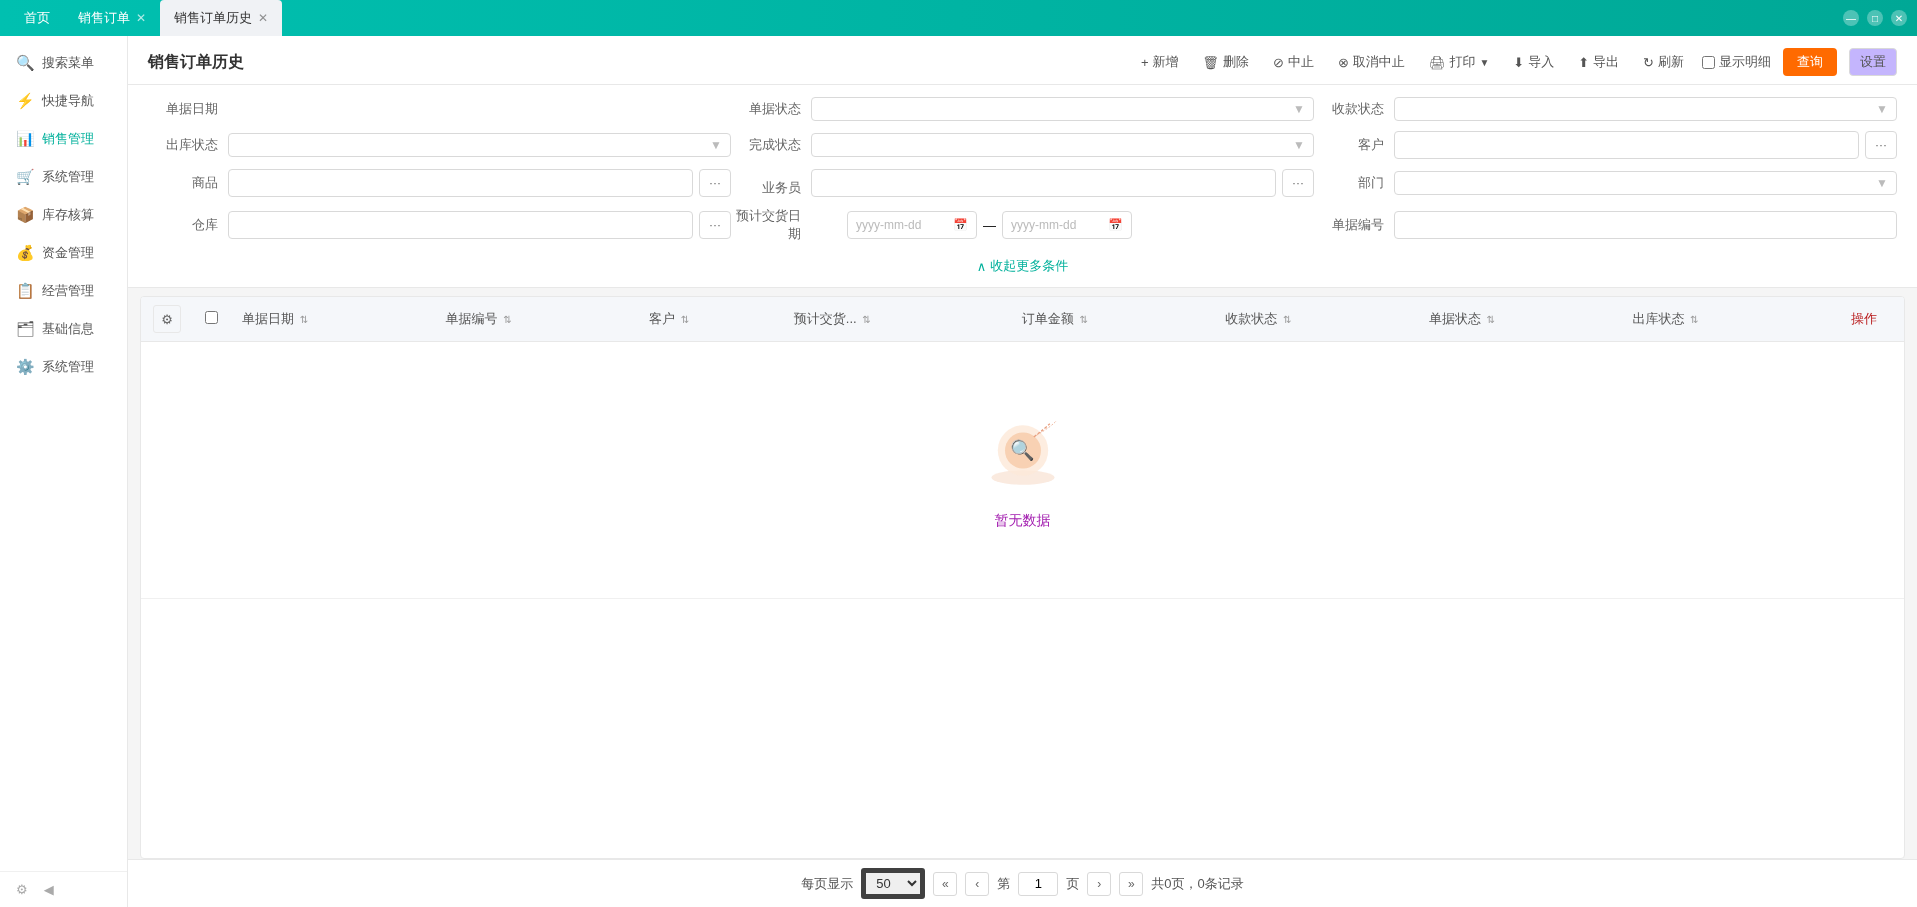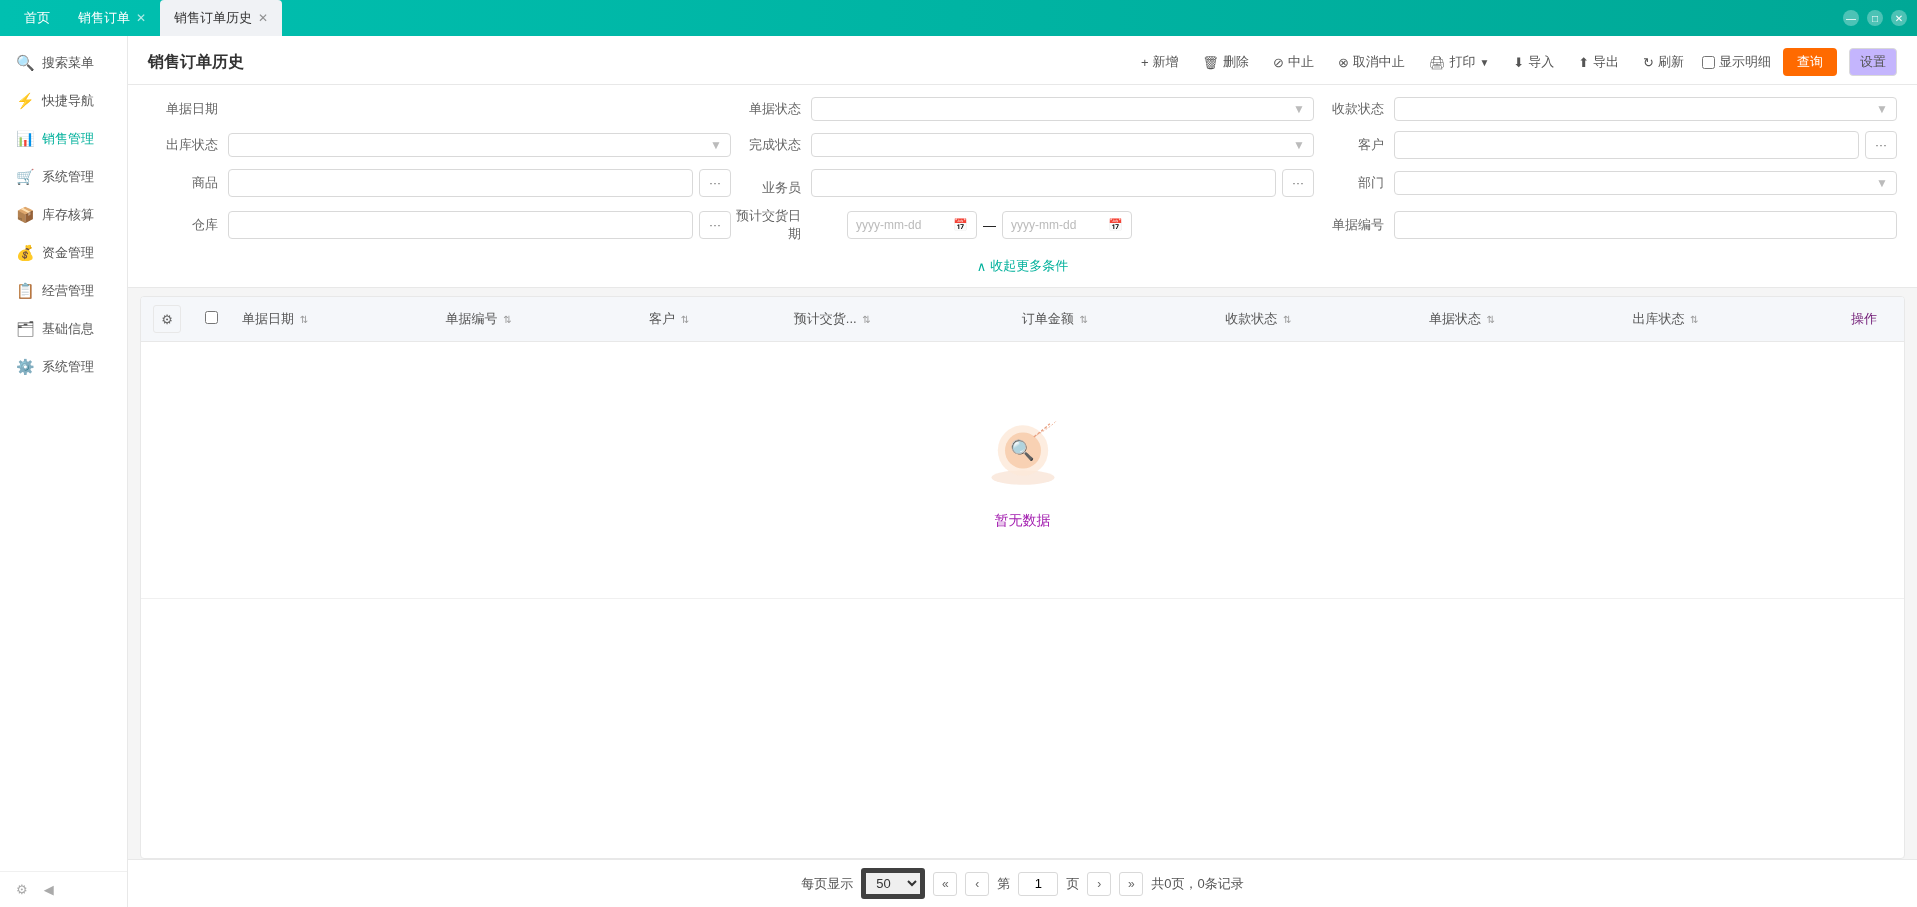--- a/index.html
+++ b/index.html
@@ -274,21 +274,21 @@
       white-space: nowrap;
       font-size: 13px;
     }
     thead th .sort-icon { font-size: 10px; color: #999; margin-left: 2px; }
     tbody td {
       padding: 8px 12px;
       border-bottom: 1px solid #f0f0f0;
       color: #333;
     }
     .checkbox-cell { width: 36px; }
-    .actions-cell { width: 80px; text-align: center; color: #701a75; }
+    .actions-cell { width: 80px; text-align: center; color: #b91c1c; }
     .gear-col { width: 40px; text-align: center; }
 
     
     .empty-state {
       display: flex;
       flex-direction: column;
       align-items: center;
       justify-content: center;
       padding: 60px 0;
       color: #bbb;

